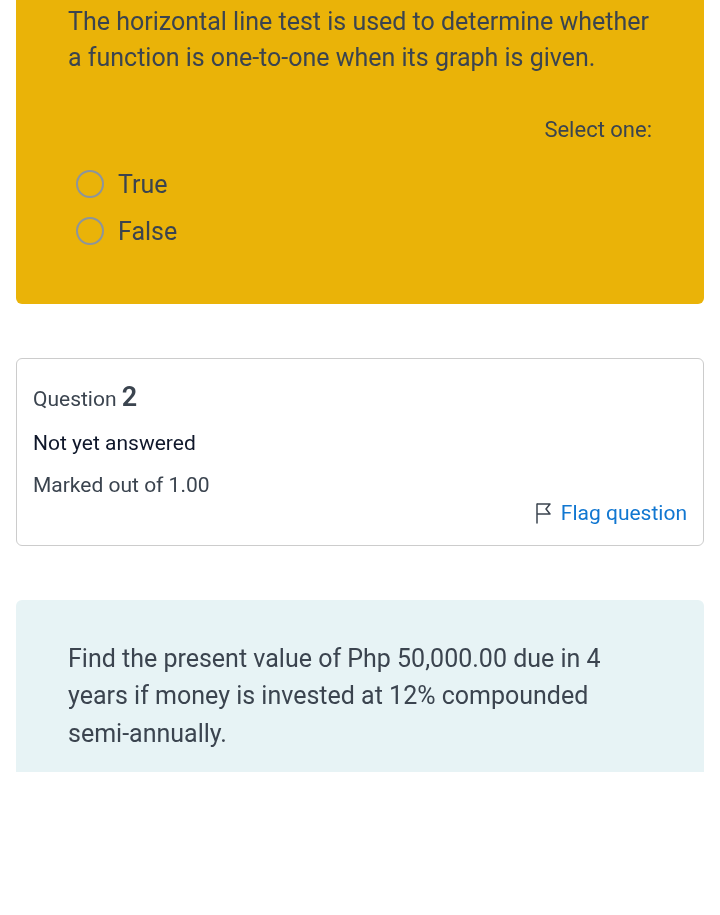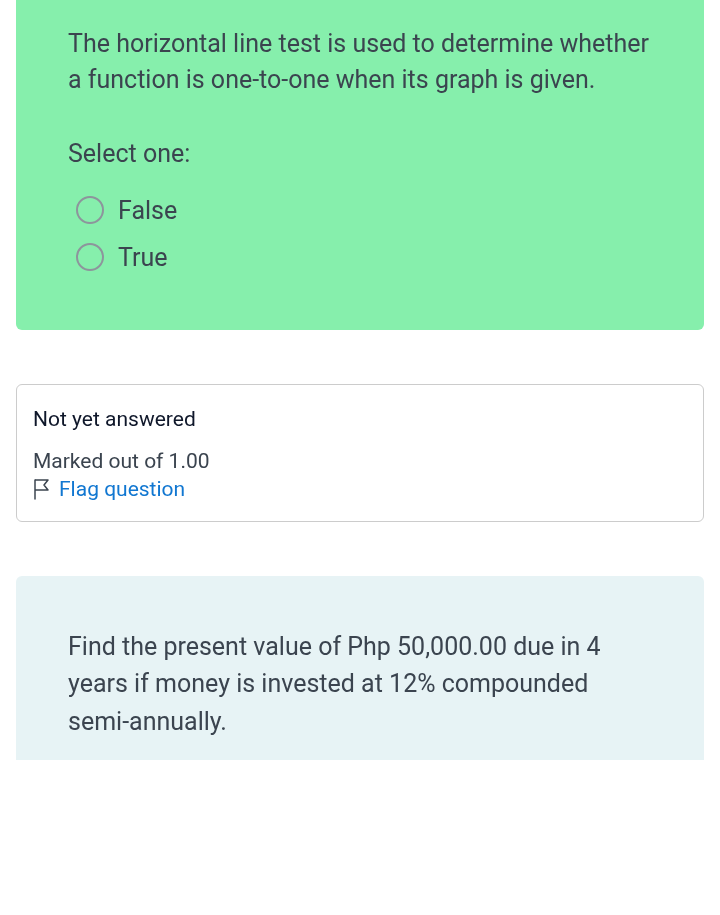--- a/index.html
+++ b/index.html
@@ -7,36 +7,37 @@
       margin: 0;
       padding: 0;
     }
     body {
       font-family: -apple-system, BlinkMacSystemFont, "Segoe UI", Roboto, "Helvetica Neue", Arial, sans-serif;
       background: #ffffff;
       width: 720px;
       padding: 0;
     }
     .question-content {
-      background: #86efac;
+      background: #eab308;
       border-radius: 0 0 6px 6px;
-      padding: 26px 52px 40px 52px;
+      padding: 4px 52px 40px 52px;
       margin: 0 16px;
       color: #3b444f;
     }
     .question-text {
       font-size: 25px;
       line-height: 1.45;
       color: #3b444f;
       margin-bottom: 40px;
     }
     .select-one {
-      font-size: 25px;
+      font-size: 22px;
       color: #3b444f;
       margin-bottom: 28px;
+      text-align: right;
     }
     .option-row {
       display: flex;
       align-items: center;
       margin-bottom: 18px;
       margin-left: 8px;
     }
     .radio-circle {
       width: 28px;
       height: 28px;
@@ -72,59 +73,64 @@
     }
     .marked-line {
       font-size: 21px;
       color: #3b444f;
       margin-bottom: 4px;
     }
     .flag-row {
       display: flex;
       align-items: center;
       gap: 8px;
+      justify-content: flex-end;
     }
     .flag-icon {
       width: 18px;
       height: 22px;
       flex-shrink: 0;
     }
     .flag-label {
       font-size: 21px;
       color: #1177d1;
     }
     .question-content-2 {
       background: #e7f3f5;
       border-radius: 6px 6px 0 0;
-      padding: 52px 52px 20px 52px;
+      padding: 40px 52px 20px 52px;
       margin: 54px 16px 0 16px;
     }
     .question-text-2 {
       font-size: 25px;
       line-height: 1.5;
       color: #3b444f;
     }
   </style>
 </head>
 <body>
 
 <div class="question-content">
   <p class="question-text">The horizontal line test is used to determine whether a function is one-to-one when its graph is given.</p>
   <p class="select-one">Select one:</p>
   <div class="option-row">
     <div class="radio-circle"></div>
-    <span class="option-label">False</span>
+    <span class="option-label">True</span>
   </div>
   <div class="option-row">
     <div class="radio-circle"></div>
-    <span class="option-label">True</span>
+    <span class="option-label">False</span>
   </div>
 </div>
 
 <div class="question-info">
+  <p class="question-number">
+    <span>Question</span>
+    <span class="num">2</span>
+  </p>
   <p class="status-line">Not yet answered</p>
   <p class="marked-line">Marked out of 1.00</p>
   <div class="flag-row">
     <svg class="flag-icon" viewBox="0 0 18 22" fill="none">
       <path d="M2 2 L2 21" stroke="#3b444f" stroke-width="1.5" stroke-linecap="round"></path>
       <path d="M2 2 L15 2 L11 7 L15 12 L2 12" stroke="#3b444f" stroke-width="1.5" fill="none" stroke-linejoin="round"></path>
     </svg>
     <span class="flag-label">Flag question</span>
   </div>
 </div>

